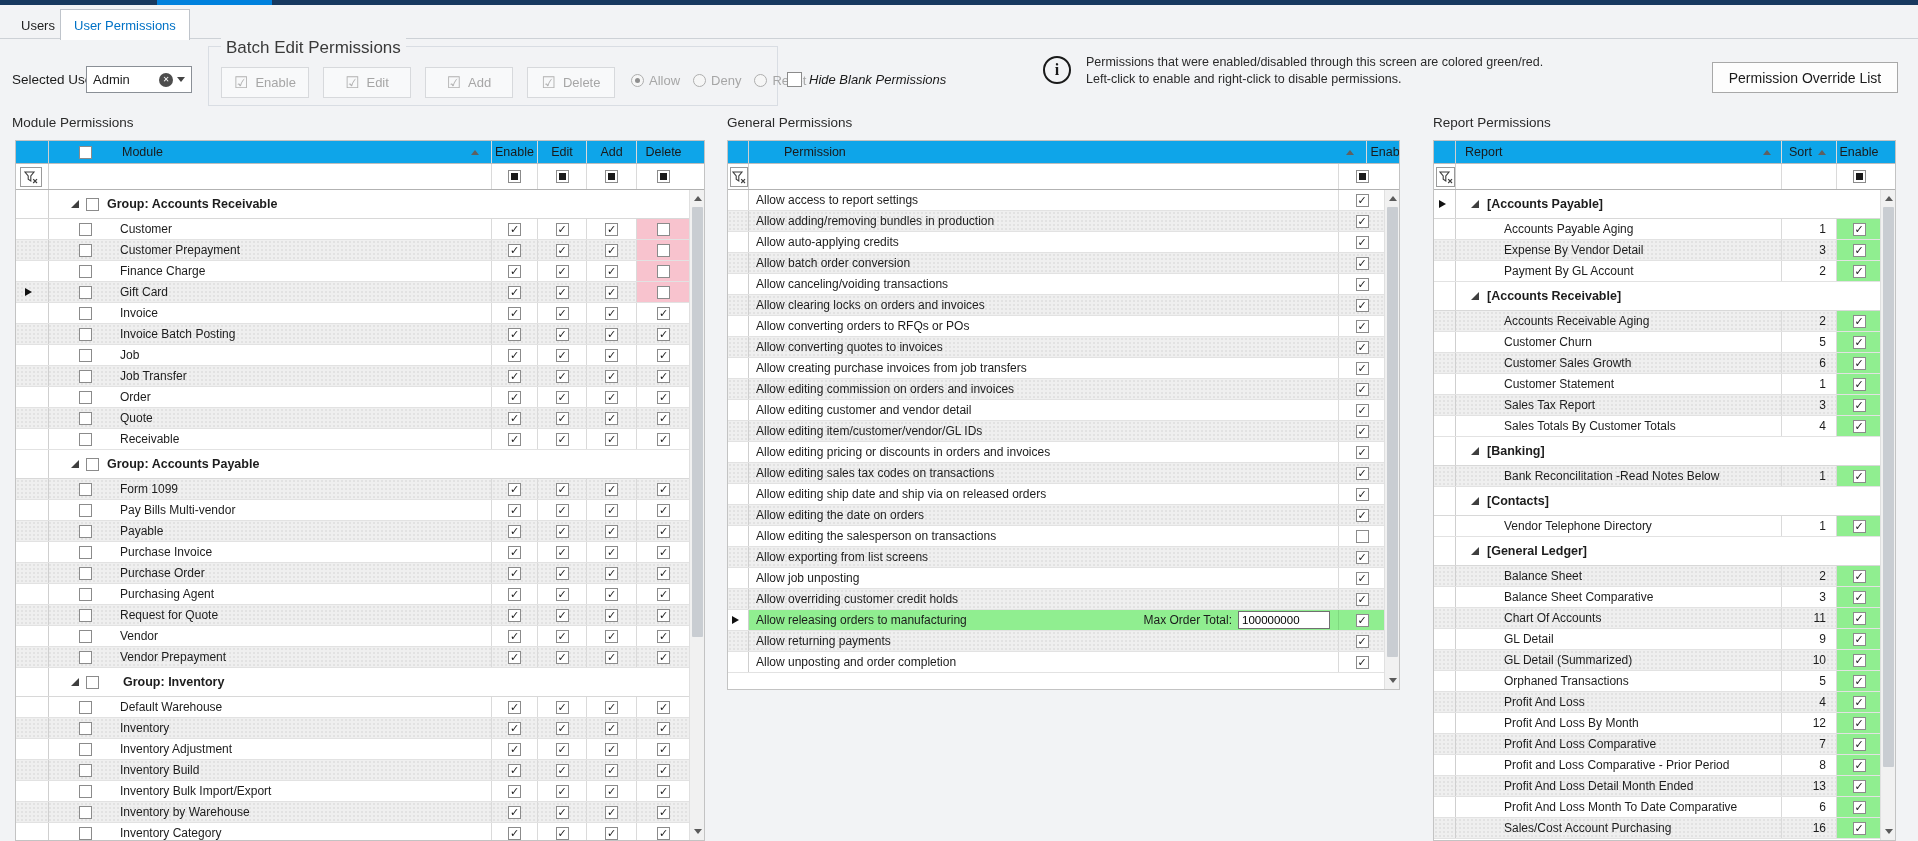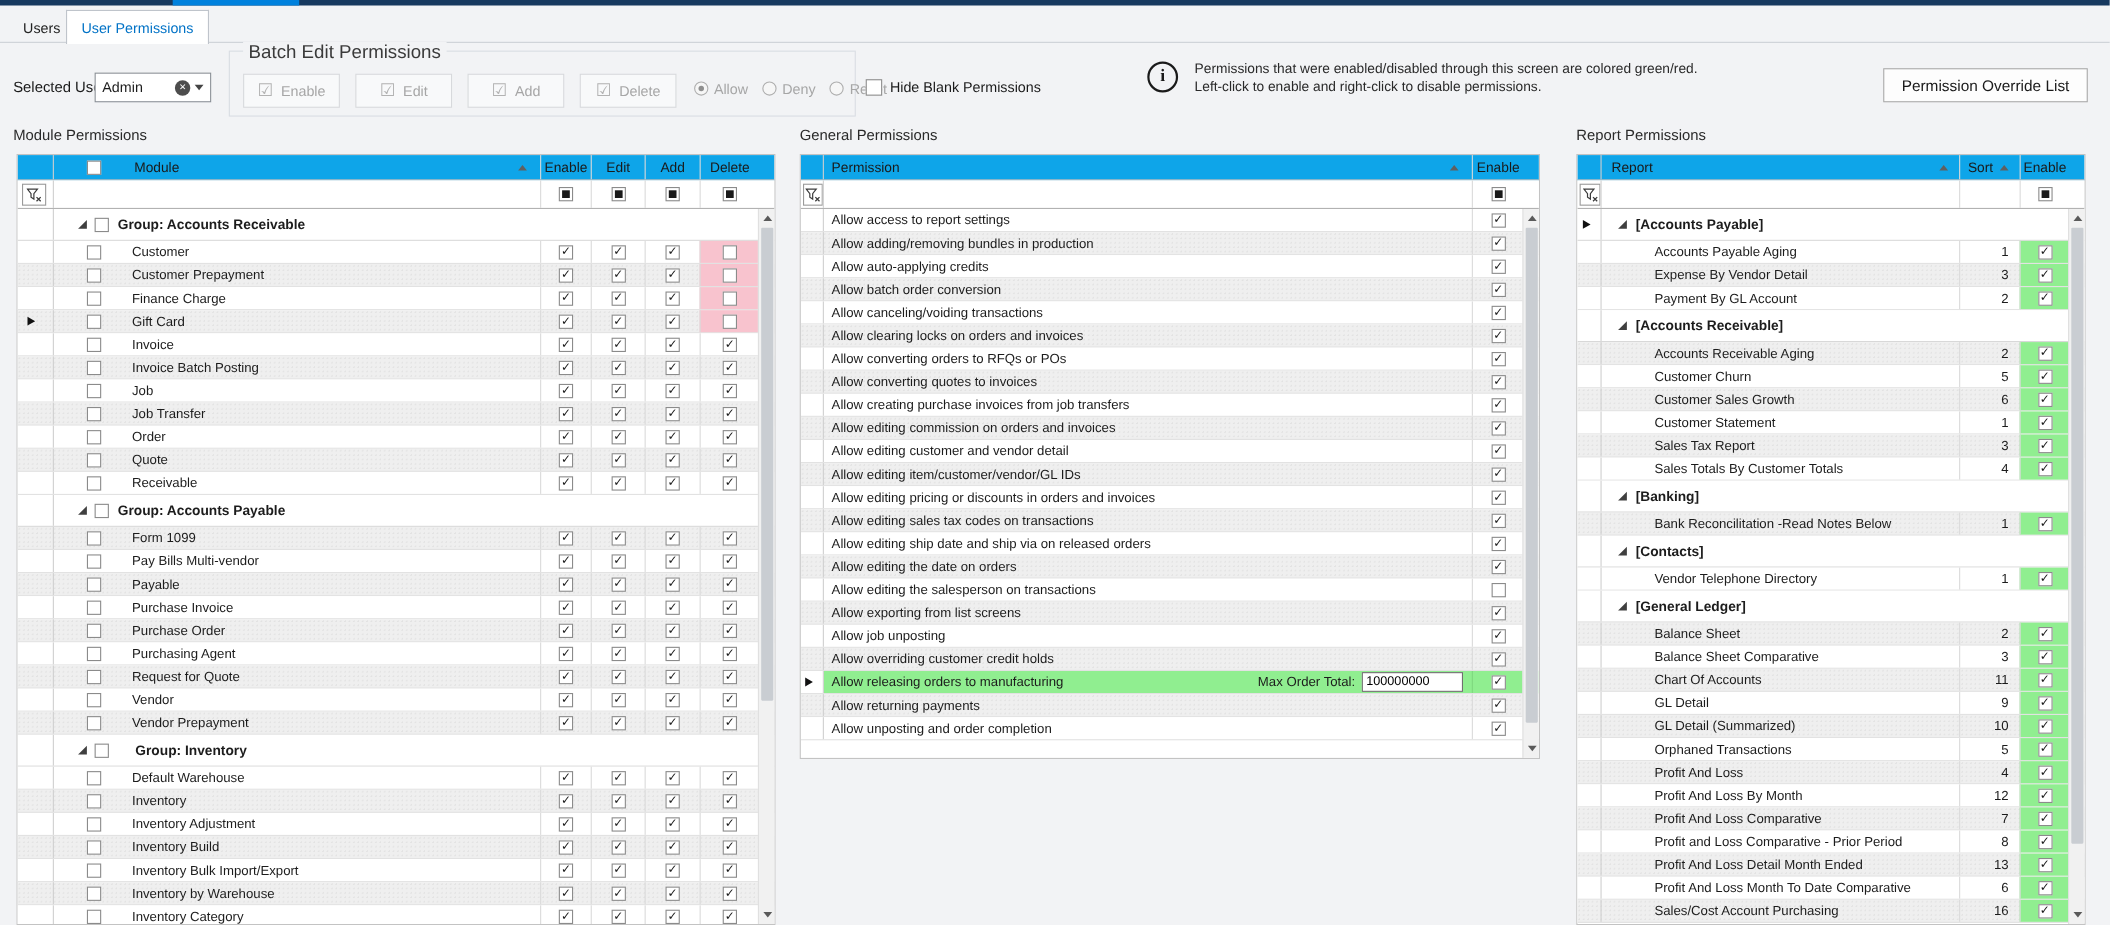--- a/index.html
+++ b/index.html
@@ -44,21 +44,21 @@
     width:88px; height:31px; background:#f8f9fa; border:1px solid #d7d9dc;
     display:flex; align-items:center; justify-content:center; gap:7px;
     font-size:13px; color:#a6a6a6;
   }
   .batch-btn .ck-icon { font-size:16px; color:#b2b2b2; line-height:16px; }
   .radio-row { position:absolute; left:422px; top:26px; display:flex; gap:13px; align-items:center; }
   .radio { display:flex; align-items:center; gap:5px; }
   .radio-circle { width:13px; height:13px; border-radius:50%; border:1px solid #aeaeae; background:#f6f6f6; position:relative; }
   .radio-circle.sel::after { content:""; position:absolute; left:3px; top:3px; width:5px; height:5px; border-radius:50%; background:#8f8f8f; }
   .radio-label { font-size:13px; color:#a6a6a6; }
-  .hideblank { position:absolute; left:787px; top:72px; display:flex; align-items:center; gap:7px; }
+  .hideblank { position:absolute; left:787px; top:72px; display:flex; align-items:center; gap:7px;font-style:italic; }
   .hideblank .cb { width:15px; height:15px; }
   .hideblank-label { font-size:13px; color:#1a1a1a; }
   .info-icon {
     position:absolute; left:1043px; top:56px; width:28px; height:28px; border-radius:50%;
     border:2.5px solid #1a1a1a; color:#1a1a1a; text-align:center; line-height:23px;
     font-size:16px; font-weight:bold; font-family:"Liberation Serif", serif;
   }
   .info-text { position:absolute; left:1086px; top:54px; font-size:12.5px; line-height:17px; color:#2a2a2a; }
   .override-btn {
     position:absolute; left:1712px; top:62px; width:186px; height:31px;
@@ -860,21 +860,21 @@
     <div class="vs-thumb" style="top:17px; height:430px;"></div>
     <div class="vs-down">
         <span class="tri-down"></span>
       </div>
   </div>
 </div>
 
 <div class="grid" id="general-grid">
   <div class="g-header" id="g-header">
       <div class="cell gc0"></div>
-      <div class="cell gc1" style="padding-left: 7px;">
+      <div class="cell gc1" style="padding-left: 7px; margin-left: 28px;">
         <span class="hdrtext">Permission</span>
         <span class="sort-asc" style="margin-left: auto; margin-right: 12px;"></span>
       </div>
       <div class="cell gc2 vline center">
         <span class="hdrtext">Enable</span>
       </div>
     </div>
   <div class="g-filter" id="g-filter">
       <div class="cell gc0" style="padding-left: 0px;">
         <span class="funnel-btn" style="margin-left: 2px;">

